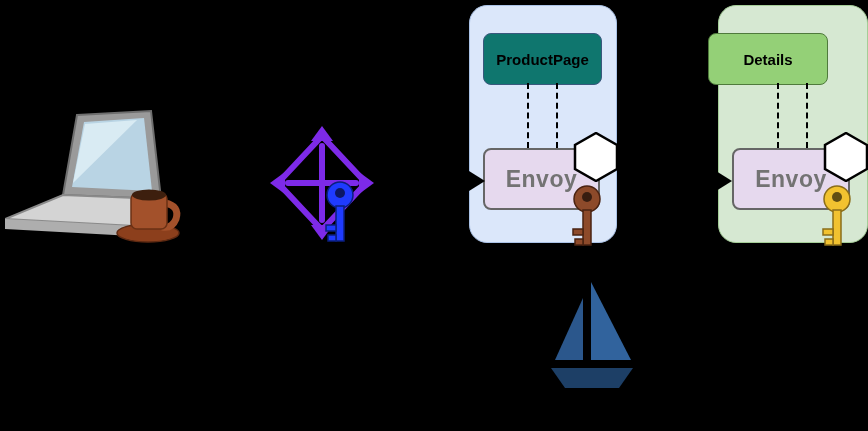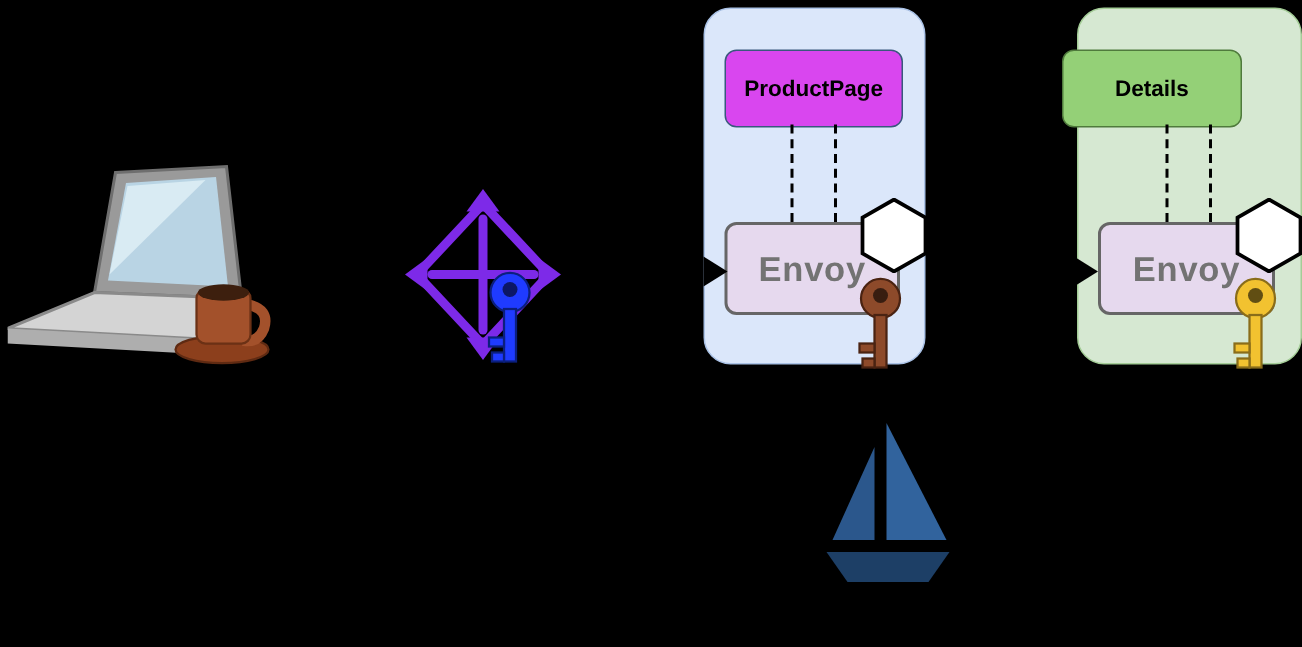--- a/index.html
+++ b/index.html
@@ -13,21 +13,21 @@
     position:absolute;top:5px;height:236px;border-radius:18px;
   }
   .container-productpage{left:469px;width:146px;background:#dbe7fa;border:1px solid #aac2e6;}
   .container-details{left:718px;width:148px;background:#d6e8d2;border:1px solid #a4cd97;}
   
   .service-label{
     position:absolute;top:33px;height:50px;border-radius:8px;
     display:flex;align-items:center;justify-content:center;
     font-weight:bold;font-size:15px;color:#000;
   }
-  .label-productpage{left:483px;width:117px;background:#d946ef;border:1px solid #39587d;}
+  .label-productpage{left:483px;width:117px;background:#0f766e;border:1px solid #39587d;}
   .label-details{left:708px;width:118px;background:#94d077;border:1px solid #4f7a3c;}
   
   .dashed-link{
     position:absolute;top:83px;height:65px;width:0;
     border-left:2px dashed #000;
   }
   
   .envoy-box{
     position:absolute;top:148px;height:62px;border-radius:8px;
     background:#e6d9ee;border:2px solid #666;box-sizing:border-box;

